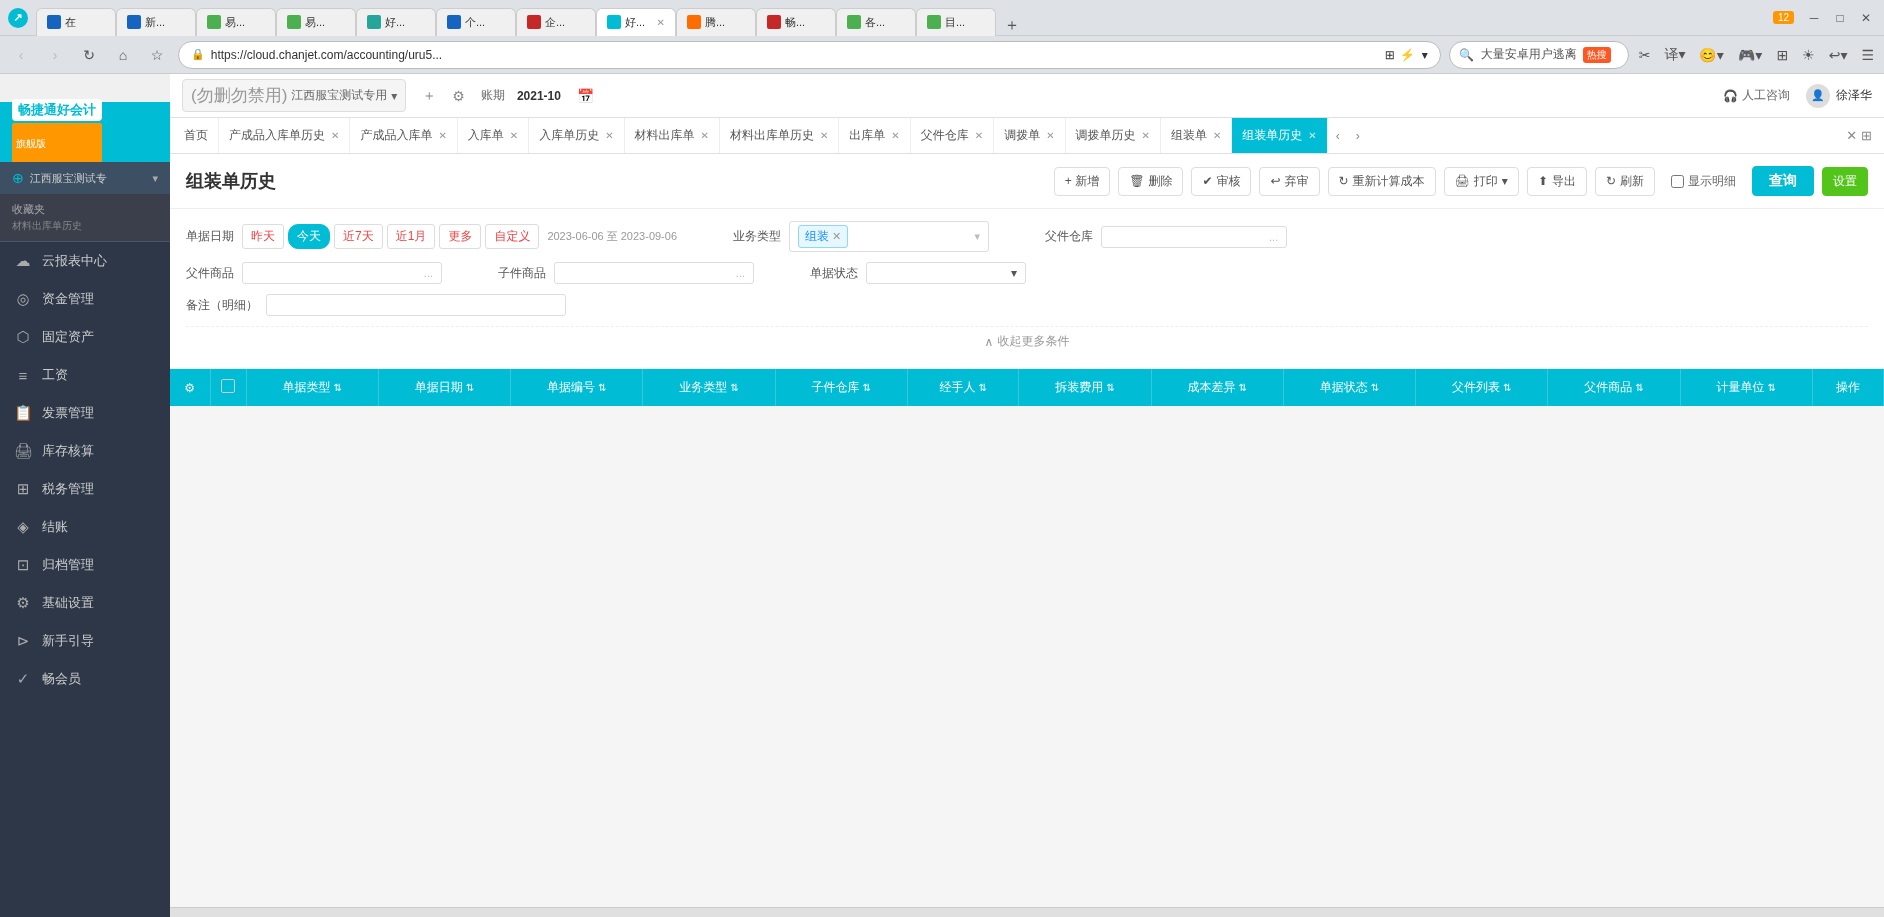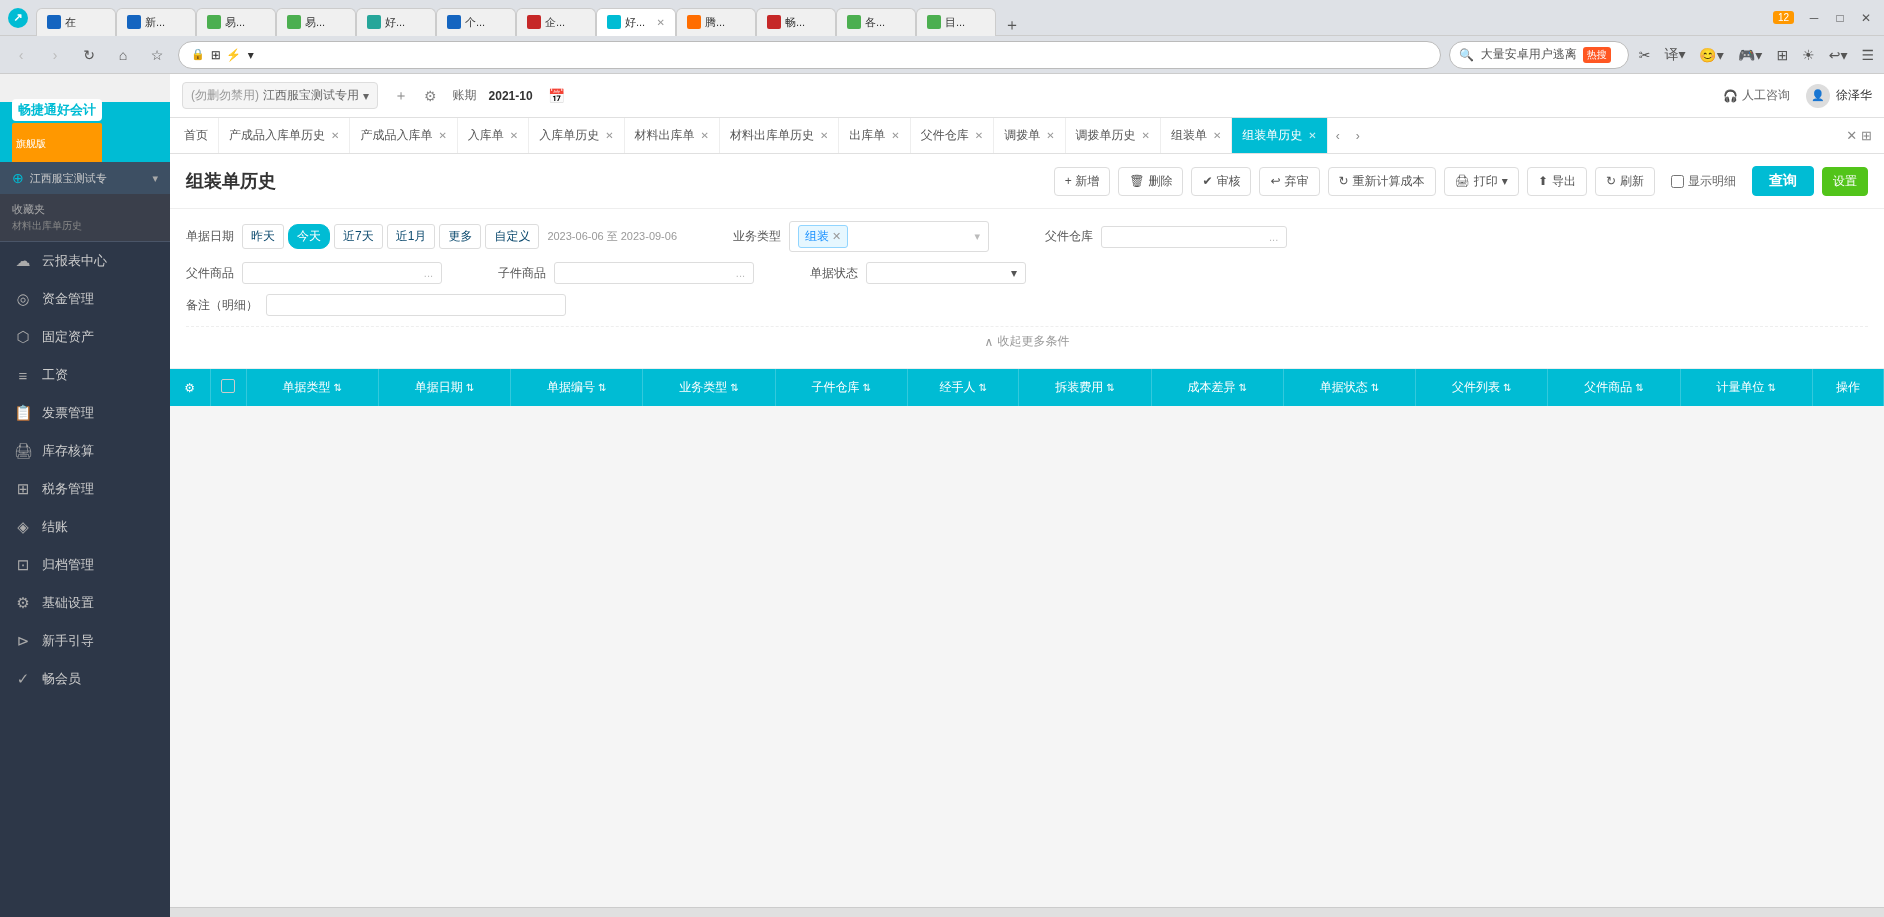--- a/index.html
+++ b/index.html
@@ -44,21 +44,21 @@
     .sidebar-item { display: flex; align-items: center; padding: 10px 14px; gap: 10px; cursor: pointer; color: #ccc; font-size: 13px; }
     .sidebar-item .item-icon { font-size: 15px; color: #aaa; width: 18px; text-align: center; }
     .sidebar-item .item-label { flex: 1; }
 
     
     .main-content { flex: 1; display: flex; flex-direction: column; background: #f5f5f5; overflow: hidden; }
 
     
     .top-header { background: #fff; display: flex; align-items: center; padding: 0 12px; height: 44px; border-bottom: 1px solid #e0e0e0; gap: 12px; }
     .company-selector { display: flex; align-items: center; gap: 4px; background: #f5f5f5; border: 1px solid #ddd; border-radius: 4px; padding: 4px 8px; cursor: pointer; font-size: 12px; color: #666; }
-    .company-selector .forbidden { color: #999; font-size: 12px; text-align: right; }
+    .company-selector .forbidden { color: #999; font-size: 17px; text-align: right; }
     .header-icons { display: flex; align-items: center; gap: 8px; }
     .header-icon-btn { font-size: 14px; color: #888; cursor: pointer; padding: 4px; }
     .period-label { font-size: 12px; color: #666; }
     .period-value { font-size: 12px; color: #333; font-weight: bold; }
     .header-right { margin-left: auto; display: flex; align-items: center; gap: 16px; }
     .support-btn { display: flex; align-items: center; gap: 4px; color: #666; font-size: 12px; cursor: pointer; }
     .user-info { display: flex; align-items: center; gap: 6px; cursor: pointer; }
     .user-avatar { width: 24px; height: 24px; border-radius: 50%; background: #ddd; display: flex; align-items: center; justify-content: center; font-size: 11px; color: #666; }
     .user-name { font-size: 12px; color: #333; }
 
@@ -78,21 +78,21 @@
     .action-btn { display: flex; align-items: center; gap: 4px; padding: 5px 10px; border: 1px solid #ddd; border-radius: 4px; cursor: pointer; font-size: 12px; color: #555; background: #fff; }
     .action-btn.primary { background: #00bcd4; color: white; border-color: #00bcd4; font-weight: bold; font-size: 14px; padding: 5px 16px; }
     .action-btn.setting { background: #52c41a; color: white; border-color: #52c41a; }
 
     
     .filter-area { background: #fff; padding: 12px 16px; border-bottom: 1px solid #eee; }
     .filter-row { display: flex; align-items: center; gap: 16px; margin-bottom: 10px; }
     .filter-group { display: flex; align-items: center; gap: 8px; }
     .filter-label { font-size: 12px; color: #555; white-space: nowrap; min-width: 48px; }
     .date-filter { display: flex; align-items: center; gap: 4px; }
-    .date-btn { padding: 3px 8px; border: 1px solid #ddd; border-radius: 3px; cursor: pointer; font-size: 12px; color: #0c4a6e; background: #fff; }
+    .date-btn { padding: 3px 8px; border: 1px solid #ddd; border-radius: 3px; cursor: pointer; font-size: 12px; color: #ef4444; background: #fff; }
     .date-btn.active { background: #00bcd4; color: white; border-color: #00bcd4; border-radius: 10px; }
     .date-range { font-size: 11px; color: #999; }
     .filter-input { display: flex; align-items: center; gap: 4px; border: 1px solid #ddd; border-radius: 3px; padding: 3px 8px; min-width: 120px; background: #fff; }
     .filter-input input { border: none; outline: none; font-size: 12px; width: 100%; }
     .filter-tag { display: flex; align-items: center; gap: 3px; background: #e6f7ff; border: 1px solid #91d5ff; border-radius: 3px; padding: 2px 6px; font-size: 12px; color: #1890ff; }
     .filter-tag .tag-close { cursor: pointer; color: #999; font-size: 11px; }
     .filter-select { display: flex; align-items: center; gap: 4px; border: 1px solid #ddd; border-radius: 3px; padding: 3px 8px; min-width: 80px; background: #fff; cursor: pointer; font-size: 12px; color: #555; }
     .collapse-btn { display: flex; align-items: center; gap: 4px; justify-content: center; padding: 6px; cursor: pointer; color: #999; font-size: 12px; border-top: 1px dashed #eee; margin-top: 8px; }
 
     
@@ -179,20 +179,21 @@
 </div>
 
 <div class="address-bar-row">
   <div class="nav-btn disabled">‹</div>
   <div class="nav-btn disabled">›</div>
   <div class="nav-btn">↻</div>
   <div class="nav-btn">⌂</div>
   <div class="nav-btn">☆</div>
   <div class="address-bar">
     <span class="lock-icon">🔒</span>
+    <span class="address-url">https://cloud.chanjet.com/accounting/uru5...</span>
     <span>⊞</span>
     <span>⚡</span>
     <span>▾</span>
   </div>
   <div class="search-box">
     <span>🔍</span>
     <span>大量安卓用户逃离</span>
     <span class="hot-tag">热搜</span>
   </div>
   <div class="toolbar-icons">

